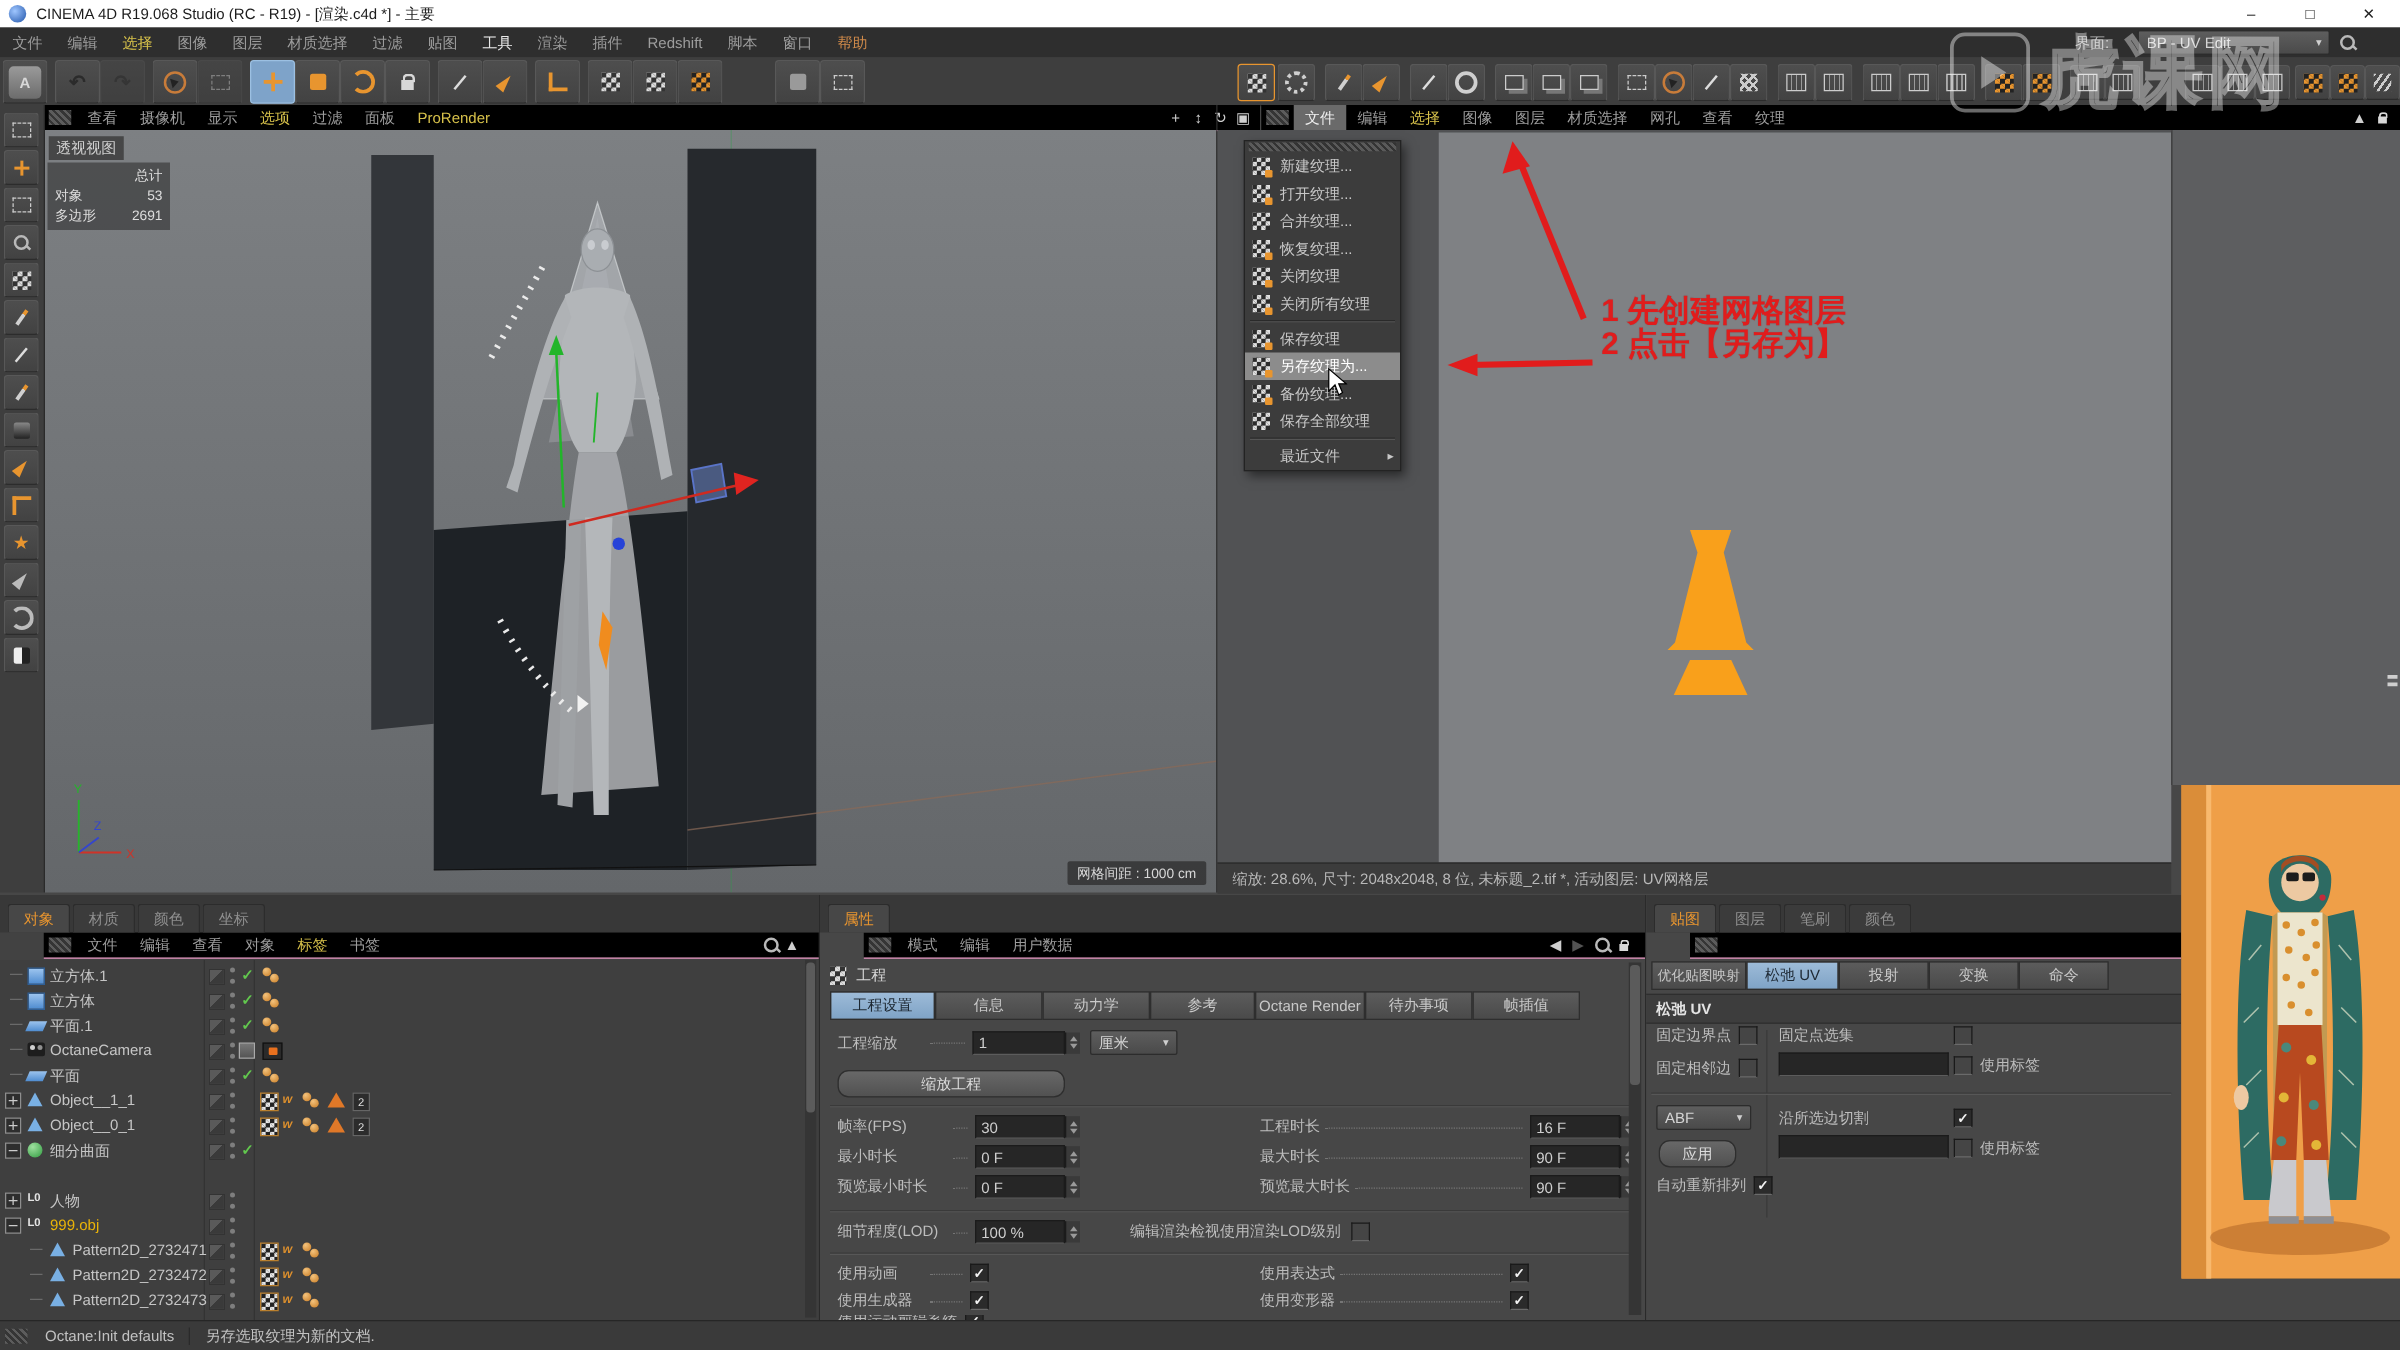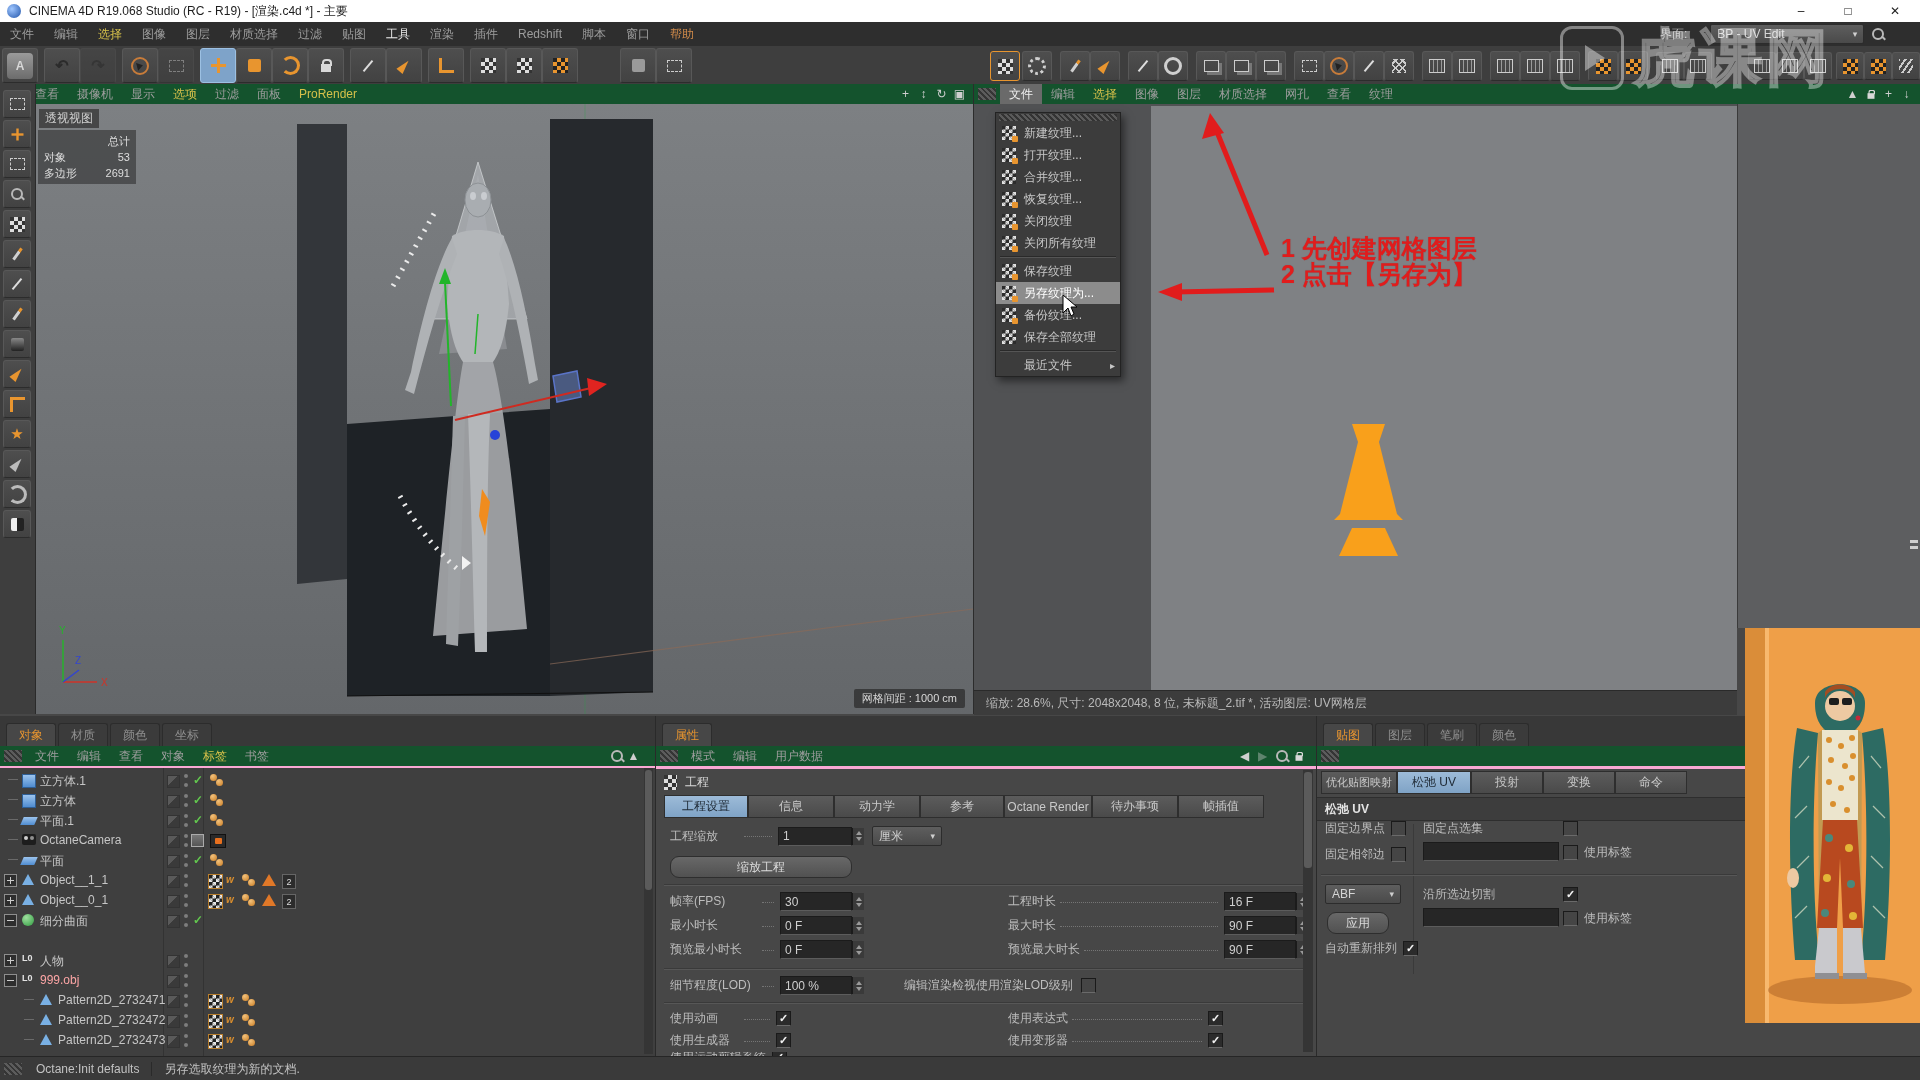--- a/index.html
+++ b/index.html
@@ -59,21 +59,21 @@
   .g-wand{width:2px;height:14px;background:#ddd;transform:rotate(40deg);}
   .g-x{width:14px;height:14px;background:
        repeating-linear-gradient(45deg,#ccc 0 2px,transparent 2px 5px),
        repeating-linear-gradient(-45deg,#ccc 0 2px,transparent 2px 5px);}
   .g-grid{width:14px;height:12px;border:1px solid #ccc;
        background:repeating-linear-gradient(90deg,transparent 0 3px,#999 3px 4px);}
   .g-slash{width:14px;height:14px;background:repeating-linear-gradient(-55deg,transparent 0 3px,#ccc 3px 5px);}
   .g-logo{width:26px;height:26px;border-radius:4px;background:linear-gradient(#9a9a9a,#6c6c6c);
           display:flex;align-items:center;justify-content:center;color:#d8d8d8;font-weight:bold;}
   
-  .pmenu{height:20px;background:#14532d;border-bottom:3px solid #f9a8d4;display:flex;align-items:center;}
+  .pmenu{height:20px;background:#000000;border-bottom:1px solid #f9a8d4;display:flex;align-items:center;margin-left:35px;}
   .pmenu .mi{height:20px;padding:0 9px;}
   .grip{width:18px;height:12px;margin:0 4px;
         background:repeating-linear-gradient(45deg,#5c5c5c 0 2px,#353535 2px 4px);}
   .pressed{background:#6a6a6a;color:#f0f0f0 !important;}
   
   .ptab{height:22px;padding:0 12px;display:flex;align-items:center;background:#3b3b3b;
         border:1px solid #2c2c2c;border-bottom:none;color:#8f8f8f;margin-right:2px;border-radius:3px 3px 0 0;}
   .ptab.on{background:#474747;color:#e8952f;}
   
   .statsbox{background:rgba(40,40,40,.55);color:#dedede;font-size:11px;padding:3px 6px;line-height:16px;}
@@ -705,21 +705,21 @@
       <div class="om-row" style="top:182px">
         <span class="exp plus" style="left:4px"></span>
         <span class="ic-null" style="left:22px">L0</span>
         <span class="om-name" style="left:40px">人物</span>
         <span class="tgl-sq"></span>
           <span class="tgl-dots"></span>
       </div>
       <div class="om-row" style="top:202px">
         <span class="exp" style="left:4px"></span>
         <span class="ic-null" style="left:22px">L0</span>
-        <span class="om-name" style="left:40px;color:#fca5a5">999.obj</span>
+        <span class="om-name" style="left:40px;color:#eab308">999.obj</span>
         <span class="tgl-sq"></span>
           <span class="tgl-dots"></span>
       </div>
       <div class="om-row" style="top:222px">
         <span class="branch" style="left:24px"></span>
           <span class="ic-poly" style="left:40px"></span>
         <span class="om-name" style="left:58px">Pattern2D_2732471</span>
         <span class="tgl-sq"></span>
           <span class="tgl-dots"></span>
         <span class="tag tag-checker" style="left:208px"></span>

